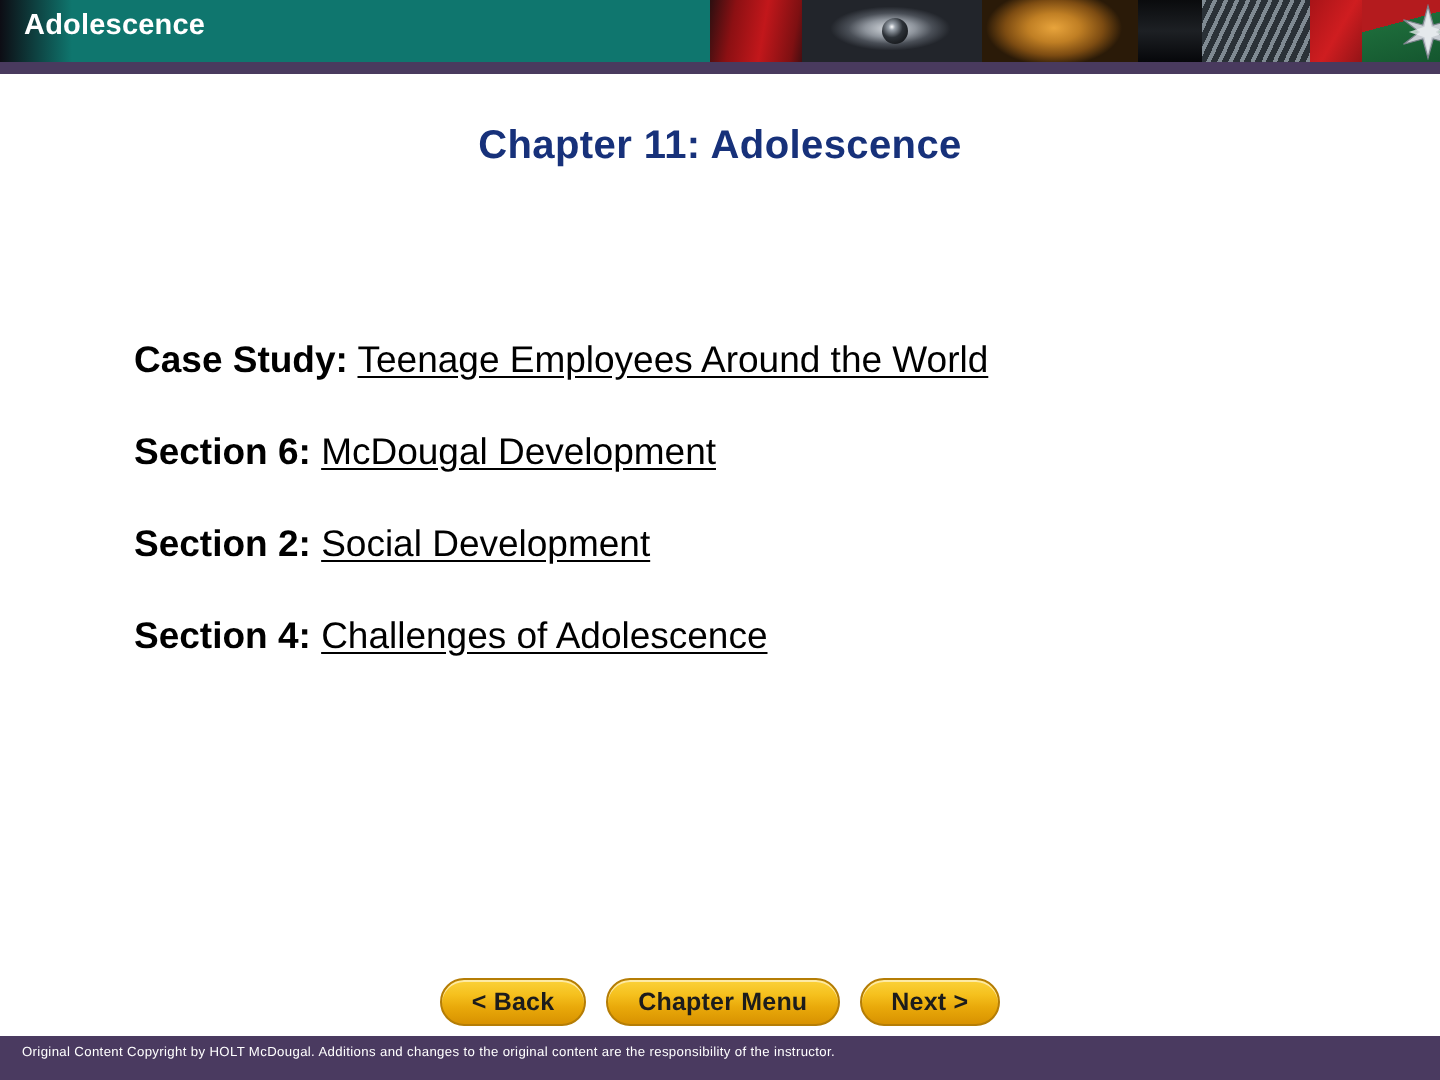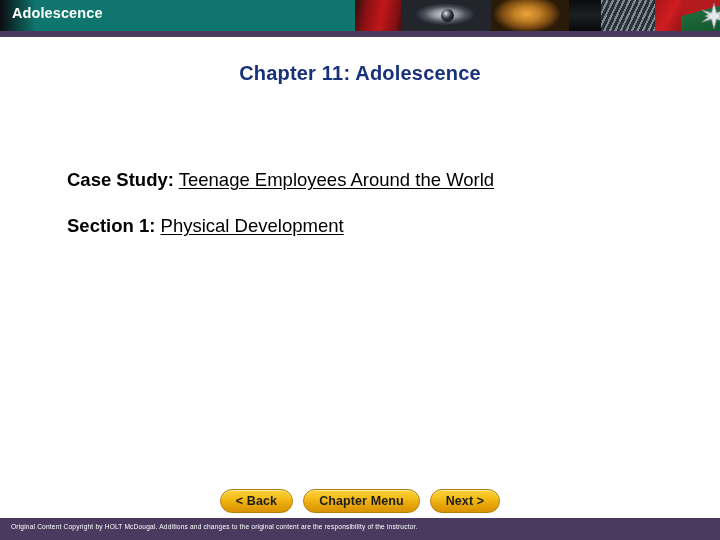--- a/index.html
+++ b/index.html
@@ -235,26 +235,34 @@
 <div class="page-title">Chapter 11: Adolescence</div>
 
 <div class="content-list">
 
   <div class="content-row">
     <span class="row-label">Case Study</span><span class="row-colon">:</span>
     <span class="row-link">Teenage Employees Around the World</span>
   </div>
 
   <div class="content-row">
-    <span class="row-label">Section 1</span><span class="row-colon">:</span>
-    <span class="row-link">Physical Development</span>
-  </div>
-
-
-
+    <span class="row-label">Section 6</span><span class="row-colon">:</span>
+    <span class="row-link">McDougal Development</span>
+  </div>
+
+  <div class="content-row">
+    <span class="row-label">Section 2</span><span class="row-colon">:</span>
+    <span class="row-link">Social Development</span>
+  </div>
+
+
+  <div class="content-row">
+    <span class="row-label">Section 4</span><span class="row-colon">:</span>
+    <span class="row-link">Challenges of Adolescence</span>
+  </div>
 
 
 </div>
 
 <div class="nav-bar">
 
   <div class="nav-btn">
     <span>&lt; Back</span>
   </div>
 

